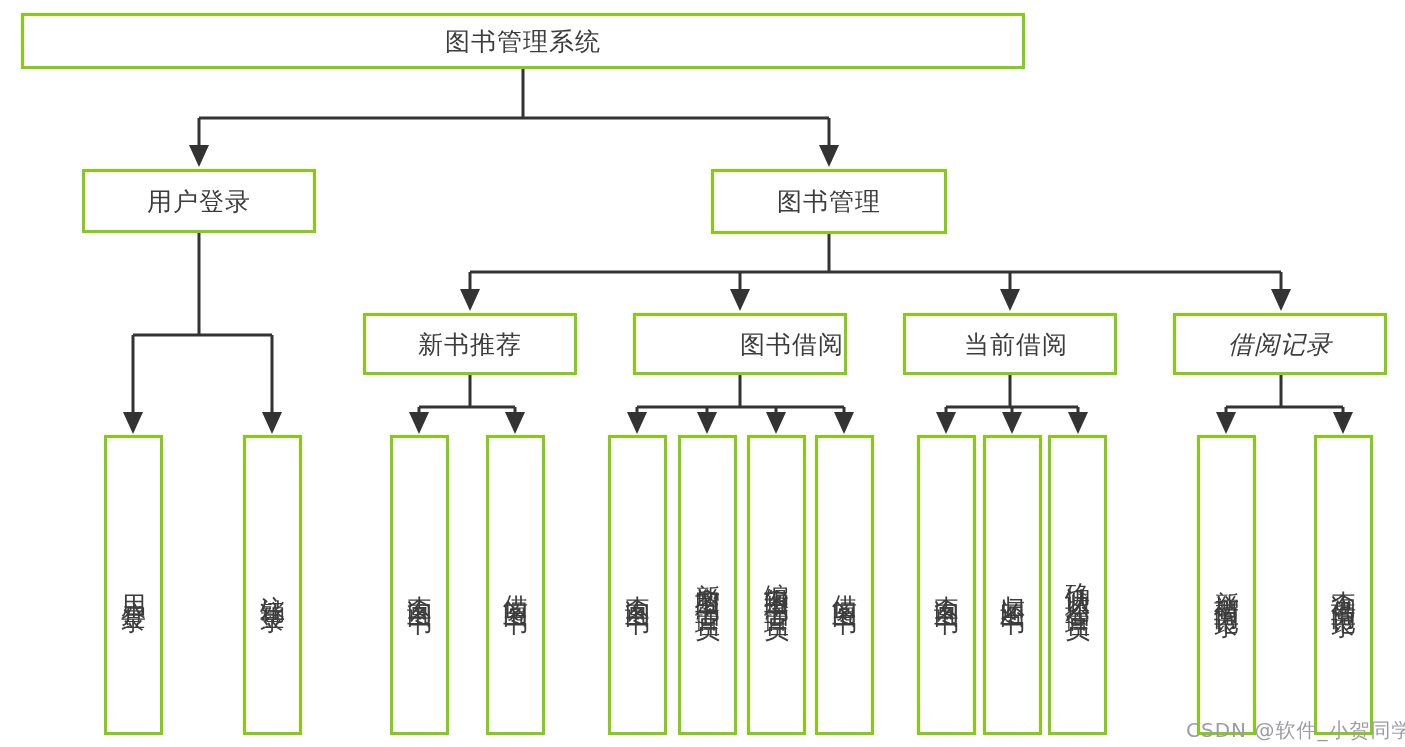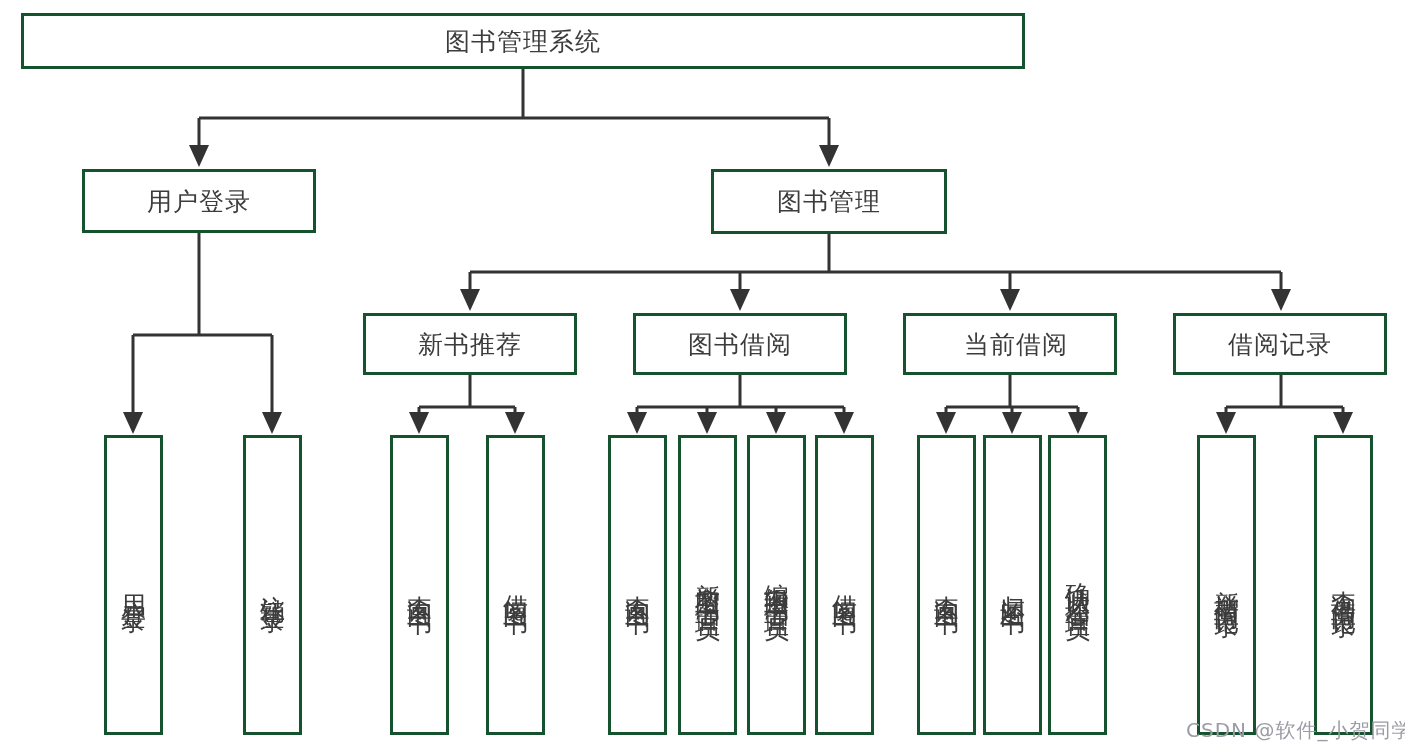--- a/index.html
+++ b/index.html
@@ -19,21 +19,21 @@
     position: absolute;
     left: 0;
     top: 0;
     width: 1405px;
     height: 747px;
     z-index: 1;
   }
   .node {
     position: absolute;
     box-sizing: border-box;
-    border: 3px solid #14532d;
+    border: 3px solid #84cc16;
     background: #ffffff;
     display: flex;
     align-items: center;
     justify-content: center;
     z-index: 2;
   }
   .node .hlabel {
     font-size: 25px;
     color: #3c3c3c;
     letter-spacing: 1px;
@@ -49,23 +49,23 @@
     line-height: 1;
     white-space: nowrap;
   }
   
   .n-root  { left: 21px;  top: 13px;  width: 1004px; height: 56px; }
   
   .n-l2a   { left: 82px;  top: 169px; width: 234px;  height: 64px; }
   .n-l2b   { left: 711px; top: 169px; width: 236px;  height: 65px; }
   
   .n-l3a   { left: 363px; top: 313px; width: 214px;  height: 62px; }
-  .n-l3b   { left: 633px; top: 313px; width: 214px;  height: 62px; }
+  .n-l3b   { left: 633px; top: 313px; width: 214px;  height: 62px; justify-content: flex-end; }
   .n-l3c   { left: 903px; top: 313px; width: 214px;  height: 62px; padding-left: 12px; }
-  .n-l3d   { left: 1173px;top: 313px; width: 214px;  height: 62px; }
+  .n-l3d   { left: 1173px;top: 313px; width: 214px;  height: 62px; font-style: italic; }
   
   .leaf    { top: 435px; width: 59px; height: 300px; }
   .lf-g1a  { left: 104px; }
   .lf-g1b  { left: 243px; }
   .lf-g2a  { left: 390px; }
   .lf-g2b  { left: 486px; }
   .lf-g3a  { left: 608px; }
   .lf-g3b  { left: 678px; }
   .lf-g3c  { left: 747px; }
   .lf-g3d  { left: 815px; }

